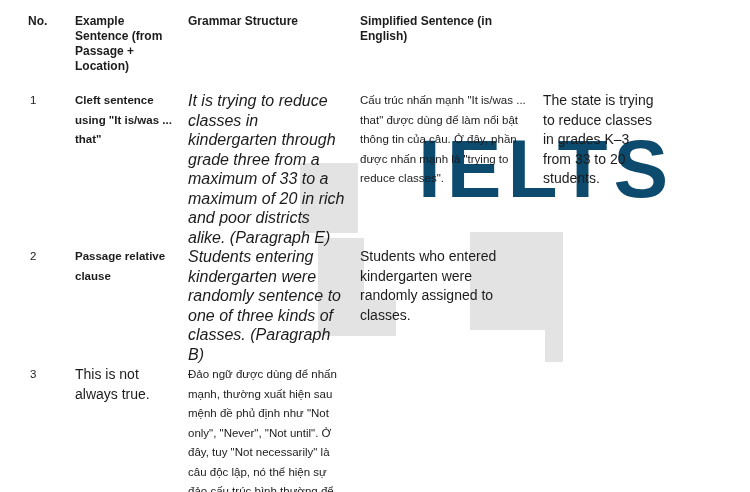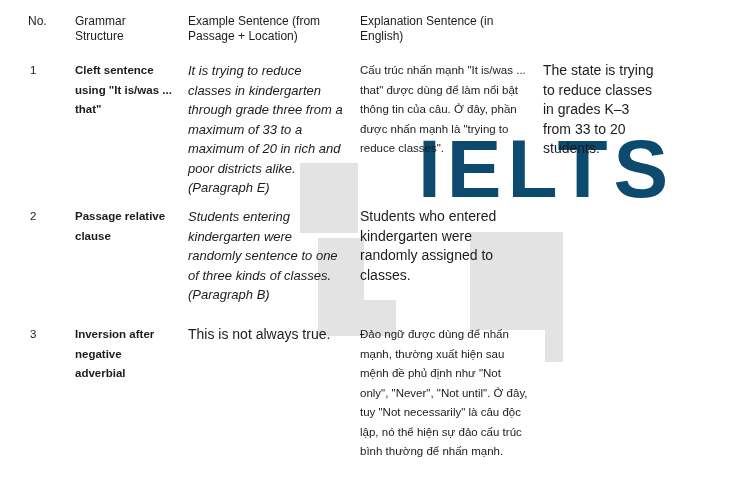--- a/index.html
+++ b/index.html
@@ -45,40 +45,40 @@
     padding: 12px 0 0 28px;
   }
   .t-row {
     display: grid;
     grid-template-columns: 47px 113px 172px 183px 128px;
     align-items: start;
   }
   .t-cell { padding-right: 14px; }
   .t-head .t-cell {
     font-size: 12px;
-    font-weight: 400;
+    font-weight: 700;
     line-height: 15px;
     padding-top: 2px;
   }
   .t-body-row { margin-top: 0; }
   .row-1 { margin-top: 17px; min-height: 146px; }
   .row-2 { min-height: 118px; }
   .row-3 { min-height: 150px; }
   .cell-no {
     font-size: 11.5px;
     line-height: 19.5px;
     padding-left: 2px;
   }
   .cell-grammar {
     font-size: 11.5px;
     font-weight: 700;
     line-height: 19.5px;
   }
   .cell-example {
-    font-size: 13px;
+    font-size: 16px;
     font-style: italic;
     line-height: 19.5px;
   }
   .cell-viet {
     font-size: 11.5px;
     line-height: 19.5px;
   }
   .cell-simple {
     font-size: 14px;
     line-height: 19.5px;
@@ -95,41 +95,40 @@
     <span class="wm-frag f2"></span>
     <span class="wm-frag f3"></span>
     <span class="wm-frag f4"></span>
     <span class="wm-frag f5"></span>
   </div>
 
   <div class="grammar-table">
 
     <div class="t-row t-head">
       <div class="t-cell">No.</div>
+      <div class="t-cell">Example Sentence (from Passage + Location)</div>
       <div class="t-cell">Grammar Structure</div>
-      <div class="t-cell">Example Sentence (from Passage + Location)</div>
-      <div class="t-cell">Explanation Sentence (in English)</div>
+      <div class="t-cell">Simplified Sentence (in English)</div>
     </div>
 
     <div class="t-row t-body-row row-1">
       <div class="t-cell cell-no">1</div>
       <div class="t-cell cell-grammar">Cleft sentence using "It is/was ... that"</div>
       <div class="t-cell cell-example">It is trying to reduce classes in kindergarten through grade three from a maximum of 33 to a maximum of 20 in rich and poor districts alike. (Paragraph E)</div>
       <div class="t-cell cell-viet">Cấu trúc nhấn mạnh "It is/was ... that" được dùng để làm nổi bật thông tin của câu. Ở đây, phần được nhấn mạnh là "trying to reduce classes".</div>
       <div class="t-cell cell-simple">The state is trying to reduce classes in grades K–3 from 33 to 20 students.</div>
     </div>
 
     <div class="t-row t-body-row row-2">
       <div class="t-cell cell-no">2</div>
       <div class="t-cell cell-grammar">Passage relative clause</div>
       <div class="t-cell cell-example">Students entering kindergarten were randomly sentence to one of three kinds of classes. (Paragraph B)</div>
       <div class="t-cell cell-simple">Students who entered kindergarten were randomly assigned to classes.</div>
     </div>
 
     <div class="t-row t-body-row row-3">
       <div class="t-cell cell-no">3</div>
-      <div class="t-cell cell-grammar">Inversion after negative adverbial</div>
       <div class="t-cell cell-simple">This is not always true.</div>
       <div class="t-cell cell-viet">Đảo ngữ được dùng để nhấn mạnh, thường xuất hiện sau mệnh đề phủ định như "Not only", "Never", "Not until". Ở đây, tuy "Not necessarily" là câu độc lập, nó thể hiện sự đảo cấu trúc bình thường để nhấn mạnh.</div>
     </div>
 
   </div>
 </div>
 
 </body></html>

